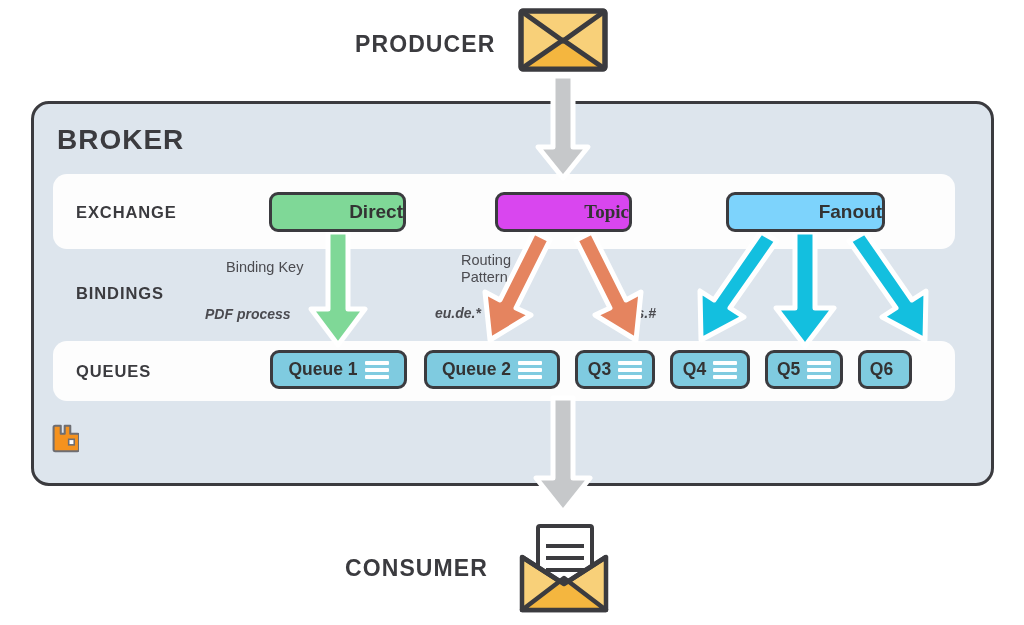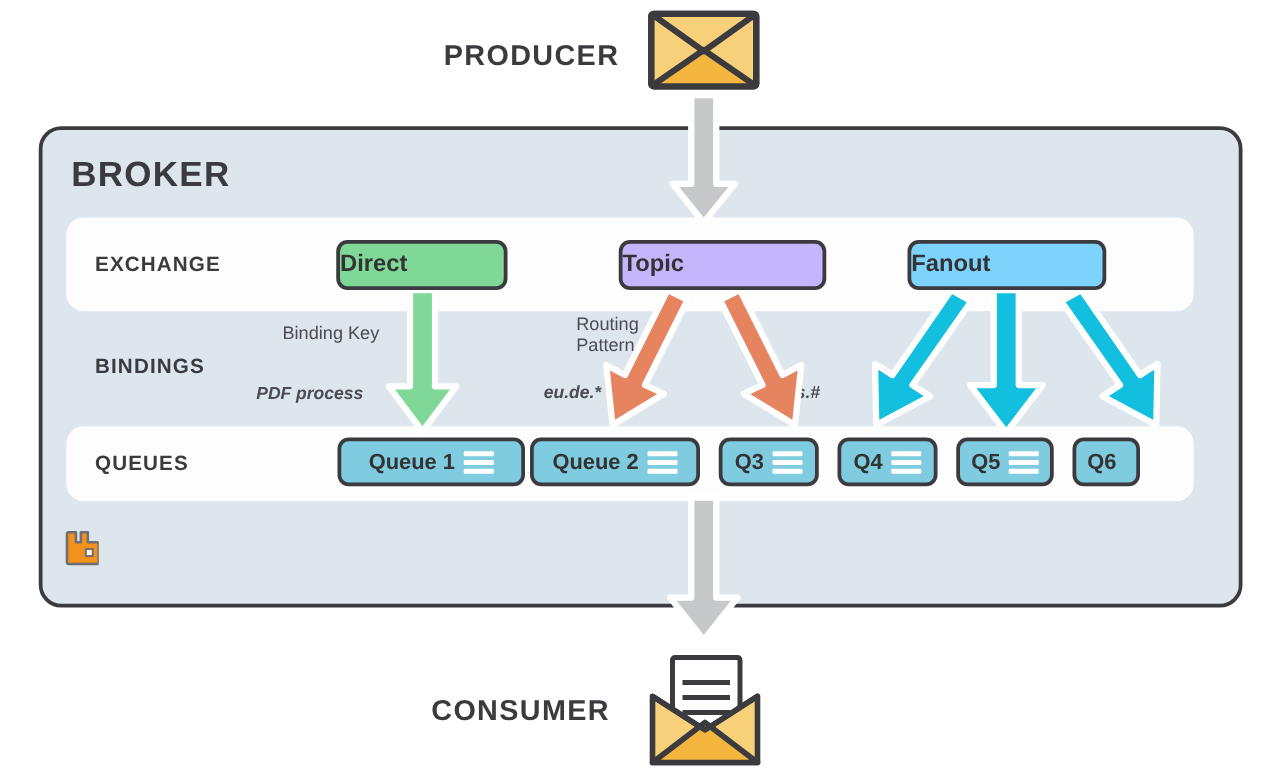--- a/index.html
+++ b/index.html
@@ -83,28 +83,29 @@
 
   
   .exchange-pill {
     position: absolute;
     height: 40px;
     border: 3px solid #3b3b3f;
     border-radius: 9px;
     box-sizing: border-box;
     display: flex;
     align-items: center;
-    justify-content: flex-start;
+    justify-content: flex-end;
     font-weight: bold;
     font-size: 19px;
     color: #333;
     z-index: 5;
+    padding-left: 21px;
   }
   #exchange-direct { left: 269px; top: 192px; width: 137px; background: #7fd897; }
-  #exchange-topic  { left: 495px; top: 192px; width: 166px; background: #c4b5fd; }
+  #exchange-topic  { left: 495px; top: 192px; width: 137px; background: #d946ef; font-family: Liberation Serif, serif; }
   #exchange-fanout { left: 726px; top: 192px; width: 159px; background: #7dd3fc; }
 
   
   .binding-note {
     position: absolute;
     font-size: 14.5px;
     color: #4b4b50;
     white-space: nowrap;
     line-height: 1.15;
   }
@@ -139,21 +140,21 @@
   }
   .q-lines {
     display: flex;
     flex-direction: column;
     justify-content: center;
     gap: 3px;
     width: 24px;
   }
   .q-lines i { display: block; height: 4px; background: #ffffff; border-radius: 1px; }
 
-  #queue-1 { left: 270px; width: 150px; }
+  #queue-1 { left: 270px; width: 137px; }
   #queue-2 { left: 424px; width: 136px; align-items: center; }
   #queue-3 { left: 575px; width: 80px;  }
   #queue-4 { left: 670px; width: 80px;  }
   #queue-5 { left: 765px; width: 78px;  }
   #queue-6 { left: 858px; width: 54px;  }
 
   
   #rabbitmq-logo {
     position: absolute;
     left: 52px; top: 424px;

